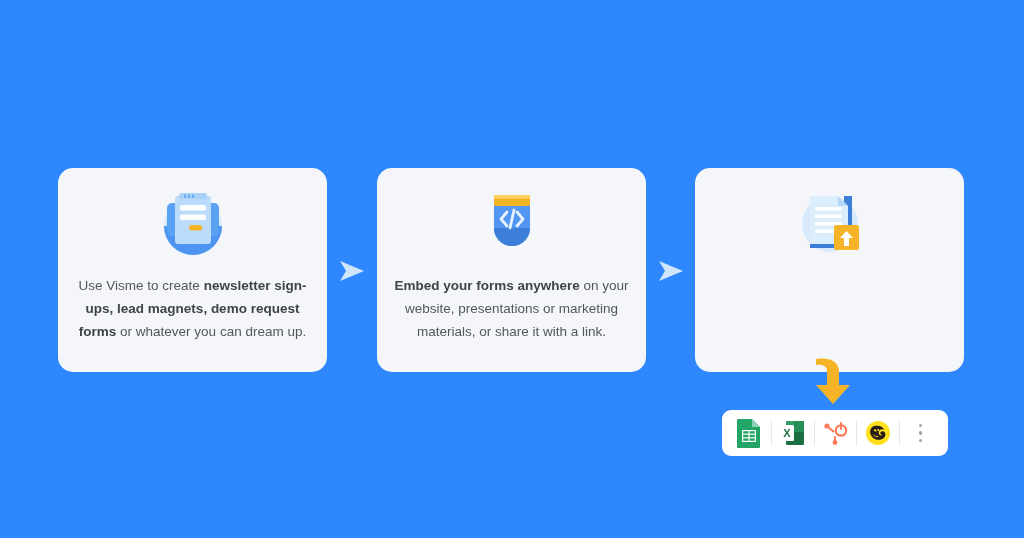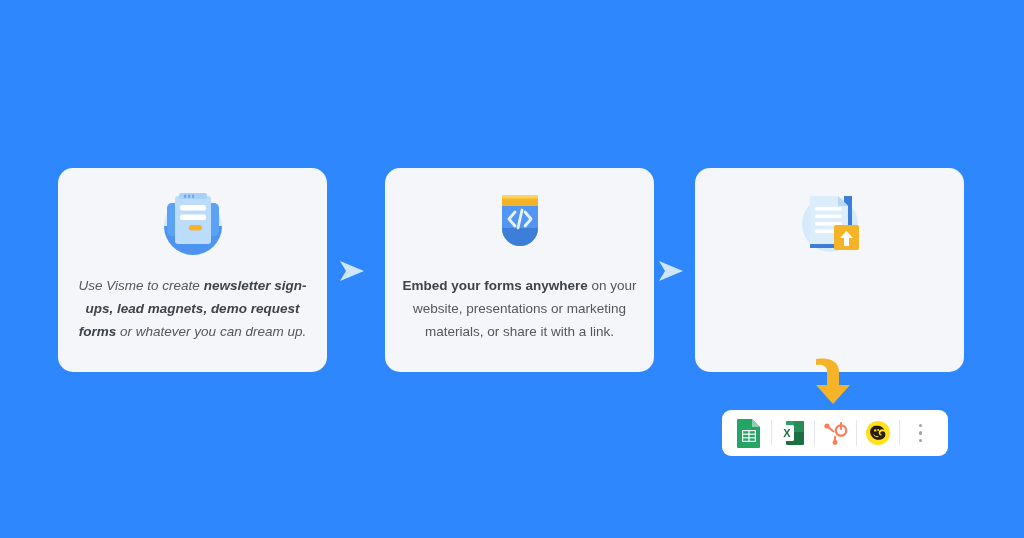--- a/index.html
+++ b/index.html
@@ -26,22 +26,22 @@
     position: absolute;
     width: 269px;
     height: 204px;
     background: #f4f6f9;
     border-radius: 15px;
     box-sizing: border-box;
     display: flex;
     flex-direction: column;
     align-items: center;
   }
-  #card-1 { left: 58px;  top: 168px; font-style: italic; }
-  #card-2 { left: 377px; top: 168px; margin-left: 8px; }
+  #card-1 { left: 58px;  top: 168px; }
+  #card-2 { left: 377px; top: 168px; }
   #card-3 { left: 695px; top: 168px; }
 
   .card-icon {
     margin-top: 18px;
     width: 80px;
     height: 76px;
     display: block;
   }
 
   .card-text {

